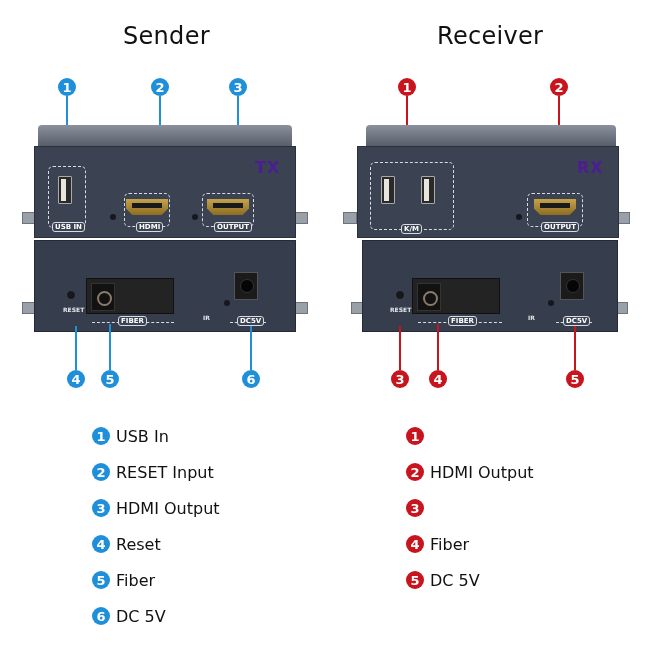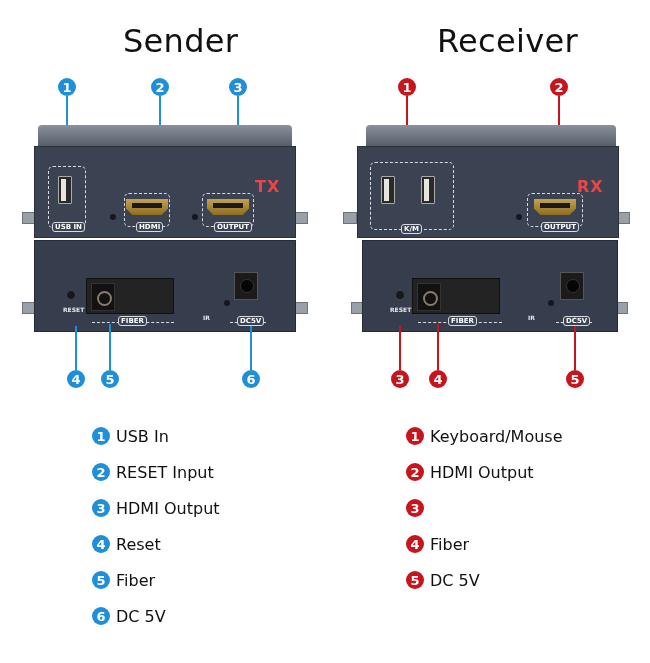--- a/index.html
+++ b/index.html
@@ -1,35 +1,35 @@
 <!DOCTYPE html>
 <html><head>
 <meta charset="utf-8">
 <style>
   * { box-sizing: border-box; margin: 0; padding: 0; }
   body { width: 650px; height: 663px; background: #ffffff; position: relative; overflow: hidden; font-family: "DejaVu Sans", sans-serif; color: #111; }
-  .title { position: absolute; top: 22px; font-size: 32px; font-weight: normal; letter-spacing: 0.3px; }
+  .title { position: absolute; top: 22px; font-size: 24px; font-weight: normal; letter-spacing: 0.3px; }
   .badge { position: absolute; width: 18px; height: 18px; border-radius: 50%; color: #fff; font-size: 13px; font-weight: bold; display: flex; align-items: center; justify-content: center; line-height: 1; }
   .blue { background: #1e8fd8; }
   .red { background: #c8141c; }
   .leader { position: absolute; width: 2px; }
   .lb { background: #1e8fd8; }
   .lr { background: #c8141c; }
   .top-lid { position: absolute; background: linear-gradient(#8a919c, #555c68); border-radius: 4px 4px 0 0; }
   .front-upper { position: absolute; background: #3b4252; border: 1px solid #2a303c; }
   .front-lower { position: absolute; background: #363d4c; border: 1px solid #252a35; }
   .flange { position: absolute; background: #9aa0a8; border: 1px solid #6d737c; }
   .dashbox { position: absolute; border: 1.5px dashed #d7dbe2; border-radius: 5px; }
   .port-label { position: absolute; font-size: 7px; color: #fff; font-weight: bold; border: 1px solid #d7dbe2; border-radius: 3px; padding: 0 2px; background: #3b4252; white-space: nowrap; }
   .usb { position: absolute; width: 14px; height: 28px; background: #2a2a2a; border: 1px solid #aaa; border-radius: 1px; }
   .usb::after { content: ""; position: absolute; left: 2px; top: 2px; width: 5px; height: 22px; background: #e8e6dc; }
   .hdmi { position: absolute; width: 42px; height: 16px; background: linear-gradient(#c6a24a, #8c6d22); clip-path: polygon(0 0, 100% 0, 100% 60%, 85% 100%, 15% 100%, 0 60%); }
   .hdmi::after { content: ""; position: absolute; left: 6px; top: 4px; right: 6px; height: 5px; background: #1a1a1a; }
   .dot { position: absolute; width: 6px; height: 6px; border-radius: 50%; background: #15181e; }
-  .mark { position: absolute; color: #ef4444; font-weight: bold; font-size: 16px; letter-spacing: 1px; margin-top: 19px; }
+  .mark { position: absolute; color: #4c1d95; font-weight: bold; font-size: 16px; letter-spacing: 1px; }
   .small-label { position: absolute; color: #e6e8ec; font-size: 6px; font-weight: bold; }
   .btn { position: absolute; width: 10px; height: 10px; border-radius: 50%; background: #15181e; border: 1px solid #444; }
   .fiber { position: absolute; width: 88px; height: 36px; background: #232323; border: 1px solid #111; }
   .fiber-port { position: absolute; left: 4px; top: 4px; width: 24px; height: 28px; background: #121212; border: 1px solid #333; }
   .fiber-port::after { content: ""; position: absolute; left: 5px; top: 7px; width: 11px; height: 11px; border-radius: 50%; border: 2px solid #8a7a6a; }
   .dcjack { position: absolute; width: 24px; height: 28px; background: #1b1b1b; border: 1px solid #555; }
   .dcjack::after { content: ""; position: absolute; left: 5px; top: 6px; width: 12px; height: 12px; border-radius: 50%; background: #050505; border: 1px solid #333; }
   .dashline { position: absolute; height: 0; border-top: 1.5px dashed #d7dbe2; }
 
   .legend { position: absolute; }
@@ -167,21 +167,20 @@
     </div>
   <div class="legend-item">
       <span class="lbadge blue">6</span>
       <span>DC 5V</span>
     </div>
 </div>
 
 <div class="legend" style="left:406px;top:418px;">
   <div class="legend-item">
       <span class="lbadge red">1</span>
-      <span>Keyboard/Mouse</span>
     </div>
   <div class="legend-item">
       <span class="lbadge red">2</span>
       <span>HDMI Output</span>
     </div>
   <div class="legend-item">
       <span class="lbadge red">3</span>
     </div>
   <div class="legend-item">
       <span class="lbadge red">4</span>

